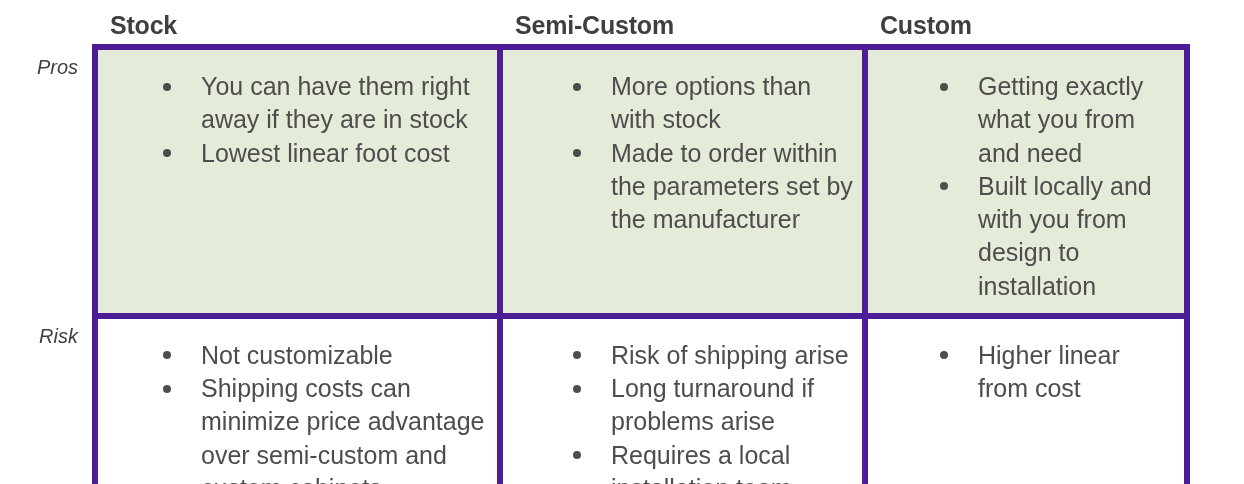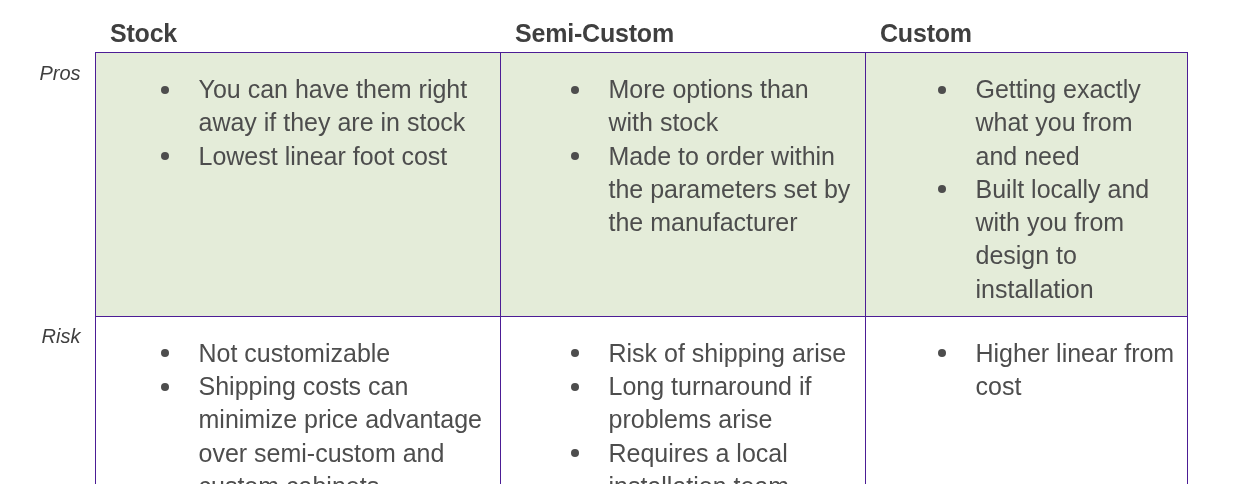--- a/index.html
+++ b/index.html
@@ -33,21 +33,21 @@
   col.c-label  { width: 95px; }
   col.c-col1   { width: 405px; }
   col.c-col2   { width: 365px; }
   col.c-col3   { width: 322px; }
 
   
   tr.header-row td {
     border: none;
     padding: 0;
     vertical-align: bottom;
-    height: 52px;
+    height: 44px;
   }
   .col-header {
     font-size: 25px;
     font-weight: bold;
     color: #3f3f3f;
     padding-left: 15px;
     padding-bottom: 4px;
     letter-spacing: -0.2px;
     white-space: nowrap;
   }
@@ -64,21 +64,21 @@
     font-style: italic;
     font-size: 20px;
     color: #3f3f3f;
     line-height: 1.0;
     display: block;
     padding-top: 10px;
     white-space: nowrap;
   }
 
   td.cell {
-    border: 1px solid #4c1d95;
+    border: 6px solid #4c1d95;
     vertical-align: top;
     padding: 20px 8px 10px 8px;
     background: #ffffff;
   }
   tr.row-pros td.cell {
     background: #e4ecd9;
     height: 222px;
   }
   tr.row-cons td.cell {
     background: #ffffff;

